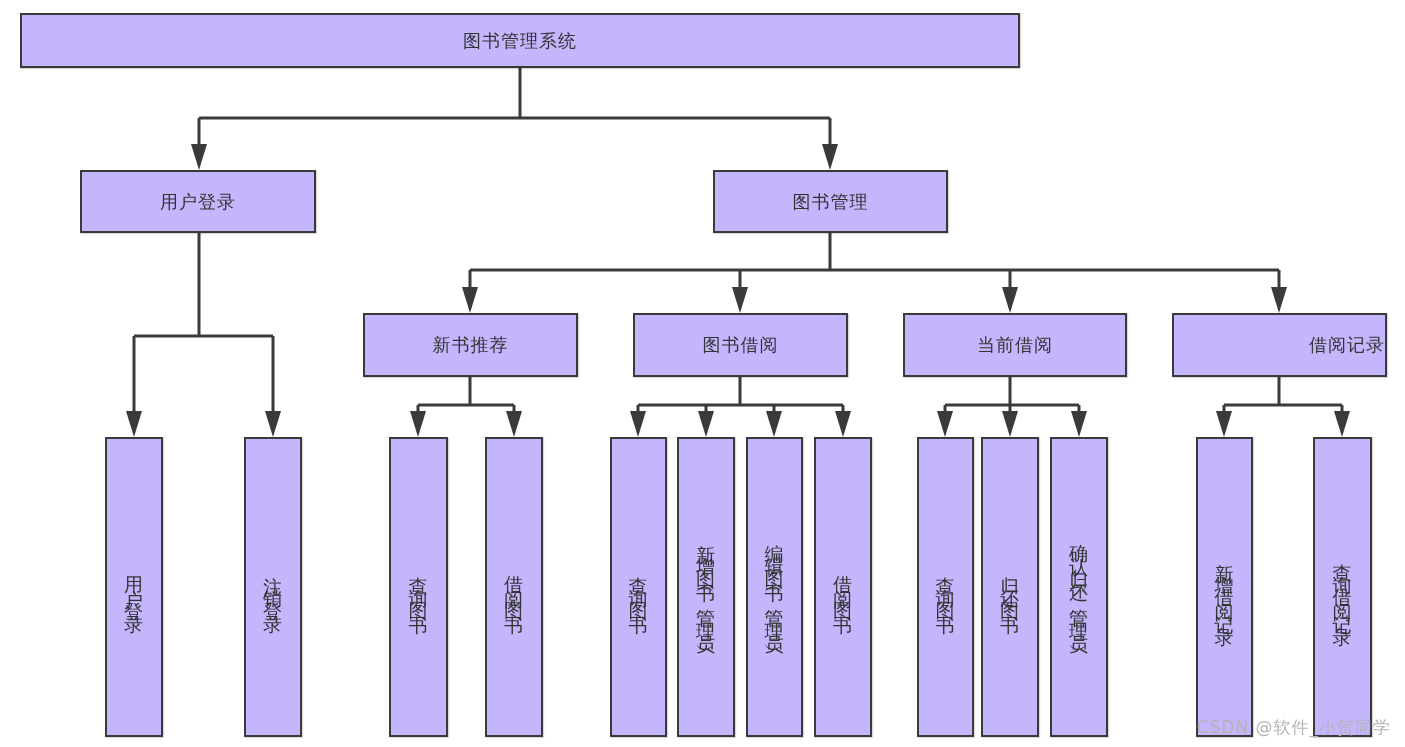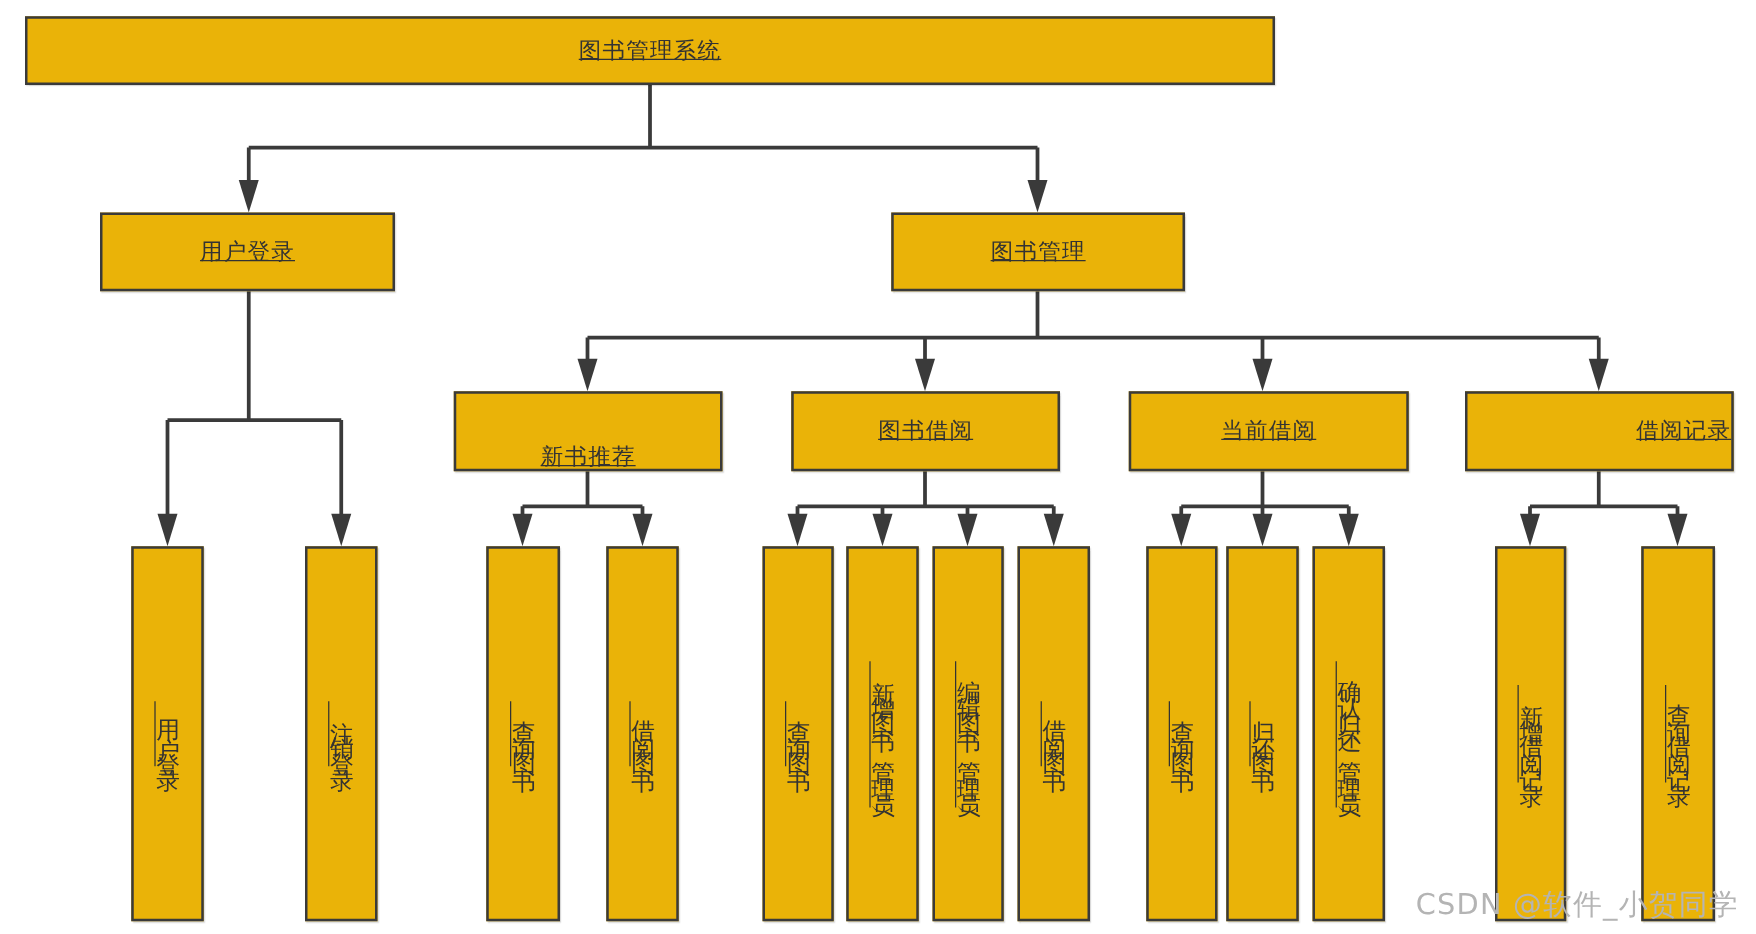--- a/index.html
+++ b/index.html
@@ -14,39 +14,38 @@
     background:var(--bg);
     font-family:"DejaVu Sans","Liberation Sans",sans-serif;
     color:var(--text);
   }
   #connector-layer{
     position:absolute;left:0;top:0;width:1405px;height:747px;z-index:1;
   }
   #connector-layer path{stroke:var(--line);stroke-width:3;fill:none;}
   #connector-layer polygon{fill:var(--line);}
   .node{
-    position:absolute;box-sizing:border-box;background:#eab308;
+    position:absolute;box-sizing:border-box;background:#c4b5fd;
     border:2px solid var(--line);
     box-shadow:1px 1px 1px rgba(0,0,0,0.15);
     display:flex;align-items:center;justify-content:center;
     z-index:2;
-    text-decoration:underline;
   }
   .hlabel{
     font-size:18px;letter-spacing:1px;color:var(--text);
     white-space:nowrap;line-height:1;
   }
   .vlabel{
     writing-mode:vertical-rl;text-orientation:mixed;
     font-size:19px;letter-spacing:13px;line-height:1;
     white-space:nowrap;color:var(--text);
   }
   #watermark{
     position:absolute;right:14px;bottom:8px;z-index:3;
-    font-size:23px;color:var(--watermark);
+    font-size:17px;color:var(--watermark);
     letter-spacing:1px;white-space:nowrap;
   }
 </style>
 </head>
 <body>
 
 <svg id="connector-layer" viewBox="0 0 1405 747" xmlns="http://www.w3.org/2000/svg">
   <path d="
     M520 68 V118 M199 118 H830 M199 118 V150 M830 118 V150
     M199 233 V336 M134 336 H273 M134 336 V417 M273 336 V417
@@ -83,21 +82,21 @@
 <div id="nodes">
     <div class="node" style="left: 20px; top: 13px; width: 1000px; height: 55px;">
       <span class="hlabel">图书管理系统</span>
     </div>
     <div class="node" style="left: 80px; top: 170px; width: 236px; height: 63px;">
       <span class="hlabel">用户登录</span>
     </div>
     <div class="node" style="left: 713px; top: 170px; width: 235px; height: 63px; text-align: center;">
       <span class="hlabel">图书管理</span>
     </div>
-    <div class="node" style="left: 363px; top: 313px; width: 215px; height: 64px; align-items: flex-end;">
+    <div class="node" style="left: 363px; top: 313px; width: 215px; height: 64px;">
       <span class="hlabel">新书推荐</span>
     </div>
     <div class="node" style="left: 633px; top: 313px; width: 215px; height: 64px; align-items: center;">
       <span class="hlabel">图书借阅</span>
     </div>
     <div class="node" style="left: 903px; top: 313px; width: 224px; height: 64px;">
       <span class="hlabel">当前借阅</span>
     </div>
     <div class="node" style="left: 1172px; top: 313px; width: 215px; height: 64px; justify-content: flex-end;">
       <span class="hlabel">借阅记录</span>

